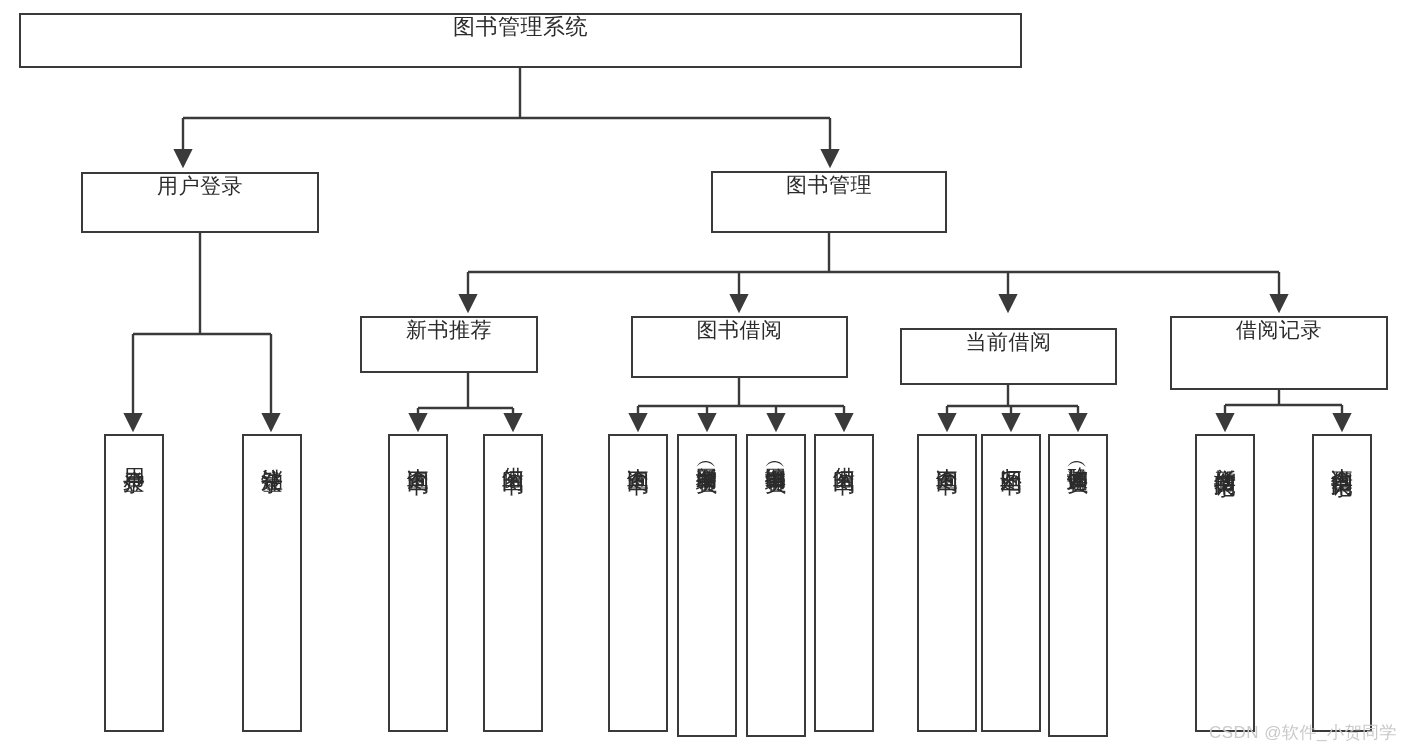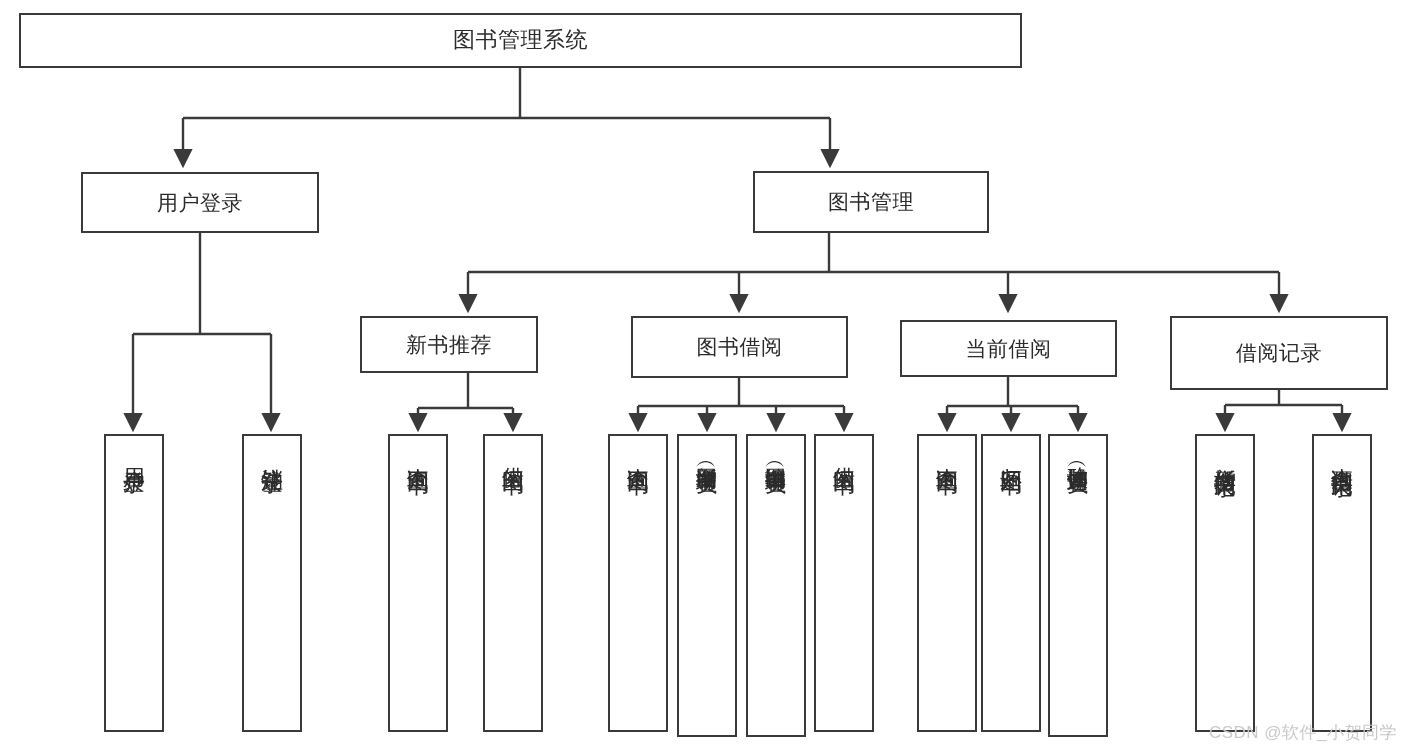--- a/index.html
+++ b/index.html
@@ -24,21 +24,20 @@
     top: 0;
     width: 1405px;
     height: 747px;
   }
   .node {
     position: absolute;
     box-sizing: border-box;
     background: #ffffff;
     border: 2px solid #3a3a3a;
     display: flex;
-    align-items: center;
     justify-content: center;
     color: #2b2b2b;
     z-index: 3;
   }
   .node .lbl {
     display: block;
     text-align: center;
     line-height: 1.12;
     white-space: nowrap;
   }
@@ -135,31 +134,31 @@
     </g>
   </svg>
 
   <div class="node horiz root" style="left:19px; top:13px; width:1003px; height:55px;">
     <span class="lbl">图书管理系统</span>
   </div>
 
   <div class="node horiz" style="left:81px; top:172px; width:238px; height:61px;">
     <span class="lbl">用户登录</span>
   </div>
-  <div class="node horiz" style="left:711px; top:171px; width:236px; height:62px;margin-left:42px;">
+  <div class="node horiz" style="left:711px; top:171px; width:236px; height:62px;">
     <span class="lbl">图书管理</span>
   </div>
 
   <div class="node horiz" style="left:360px; top:316px; width:178px; height:57px;">
     <span class="lbl">新书推荐</span>
   </div>
   <div class="node horiz" style="left:631px; top:316px; width:217px; height:62px;">
     <span class="lbl">图书借阅</span>
   </div>
-  <div class="node horiz" style="left:900px; top:320px; width:217px; height:57px;">
+  <div class="node horiz" style="left:900px; top:328px; width:217px; height:57px;">
     <span class="lbl">当前借阅</span>
   </div>
   <div class="node horiz" style="left:1170px; top:316px; width:218px; height:74px;">
     <span class="lbl">借阅记录</span>
   </div>
 
   <div class="node vert" style="left:104px; top:434px; width:60px; height:298px;">
     <span class="lbl">用户登录</span>
   </div>
   <div class="node vert" style="left:242px; top:434px; width:60px; height:298px;">

